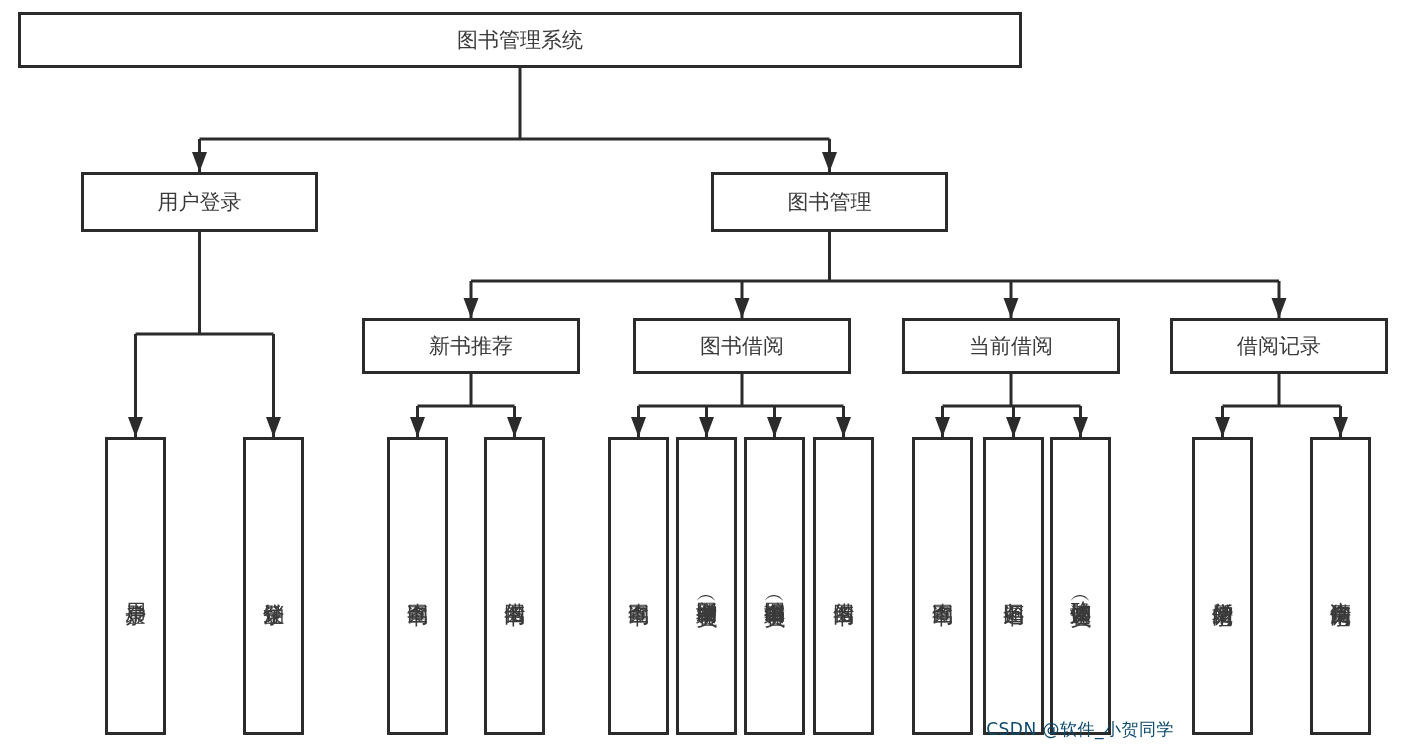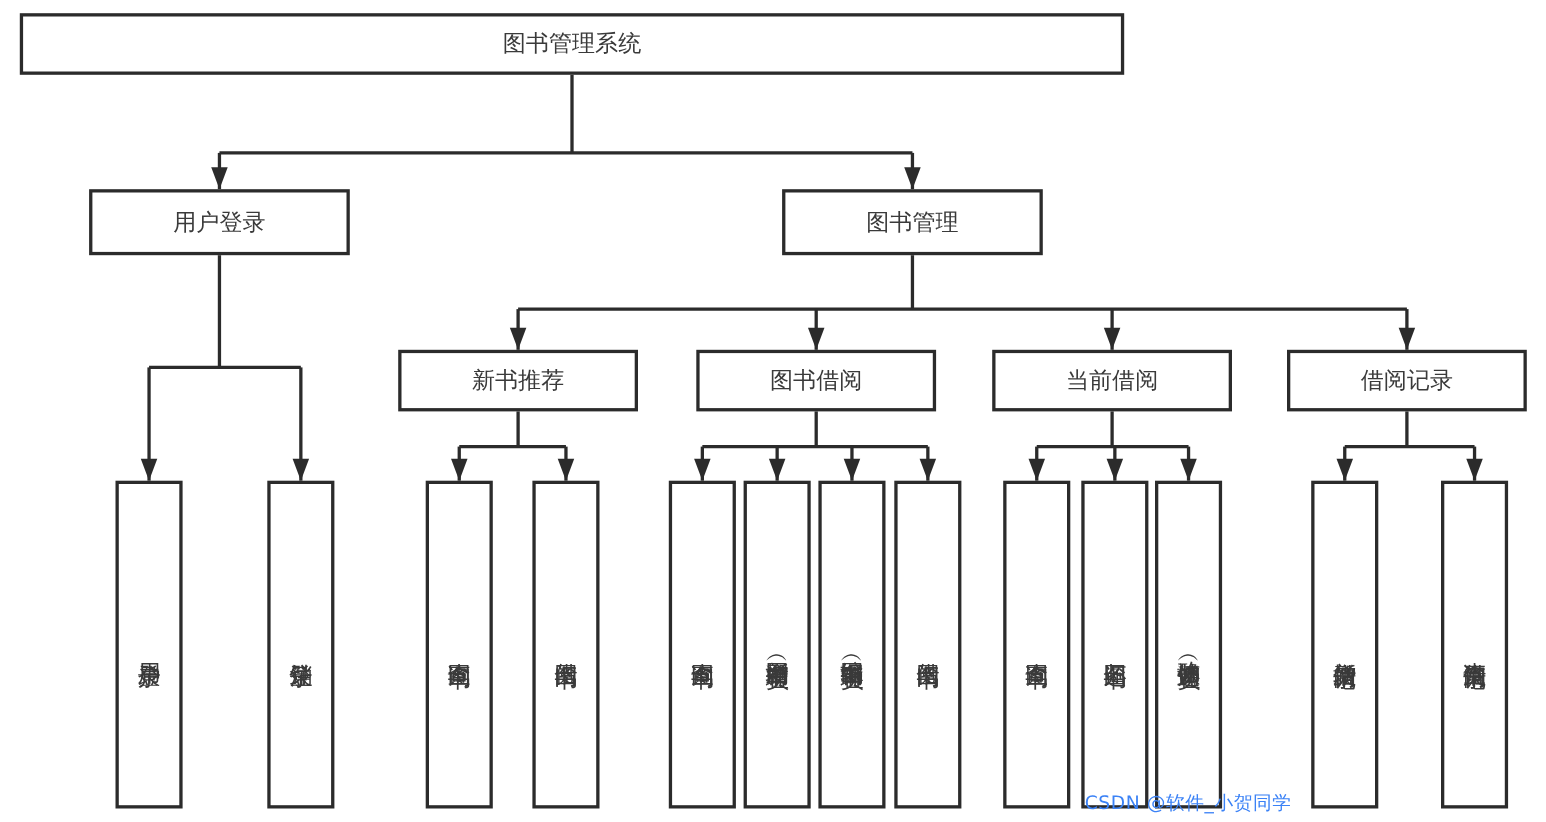--- a/index.html
+++ b/index.html
@@ -66,21 +66,21 @@
     align-items: flex-start;
     justify-content: center;
     pointer-events: none;
   }
   .watermark {
     position: absolute;
     right: 9px;
     bottom: 6px;
     font-family: "DejaVu Sans", "Liberation Sans", sans-serif;
     font-size: 17px;
-    color: #3b82f6;
+    color: #0c4a6e;
     letter-spacing: 0.5px;
     white-space: nowrap;
   }
 </style>
 </head>
 <body>
 
 <div id="diagram-root">
   <svg id="flow" viewBox="0 0 1405 747" xmlns="http://www.w3.org/2000/svg">
     <g id="edges-layer">

